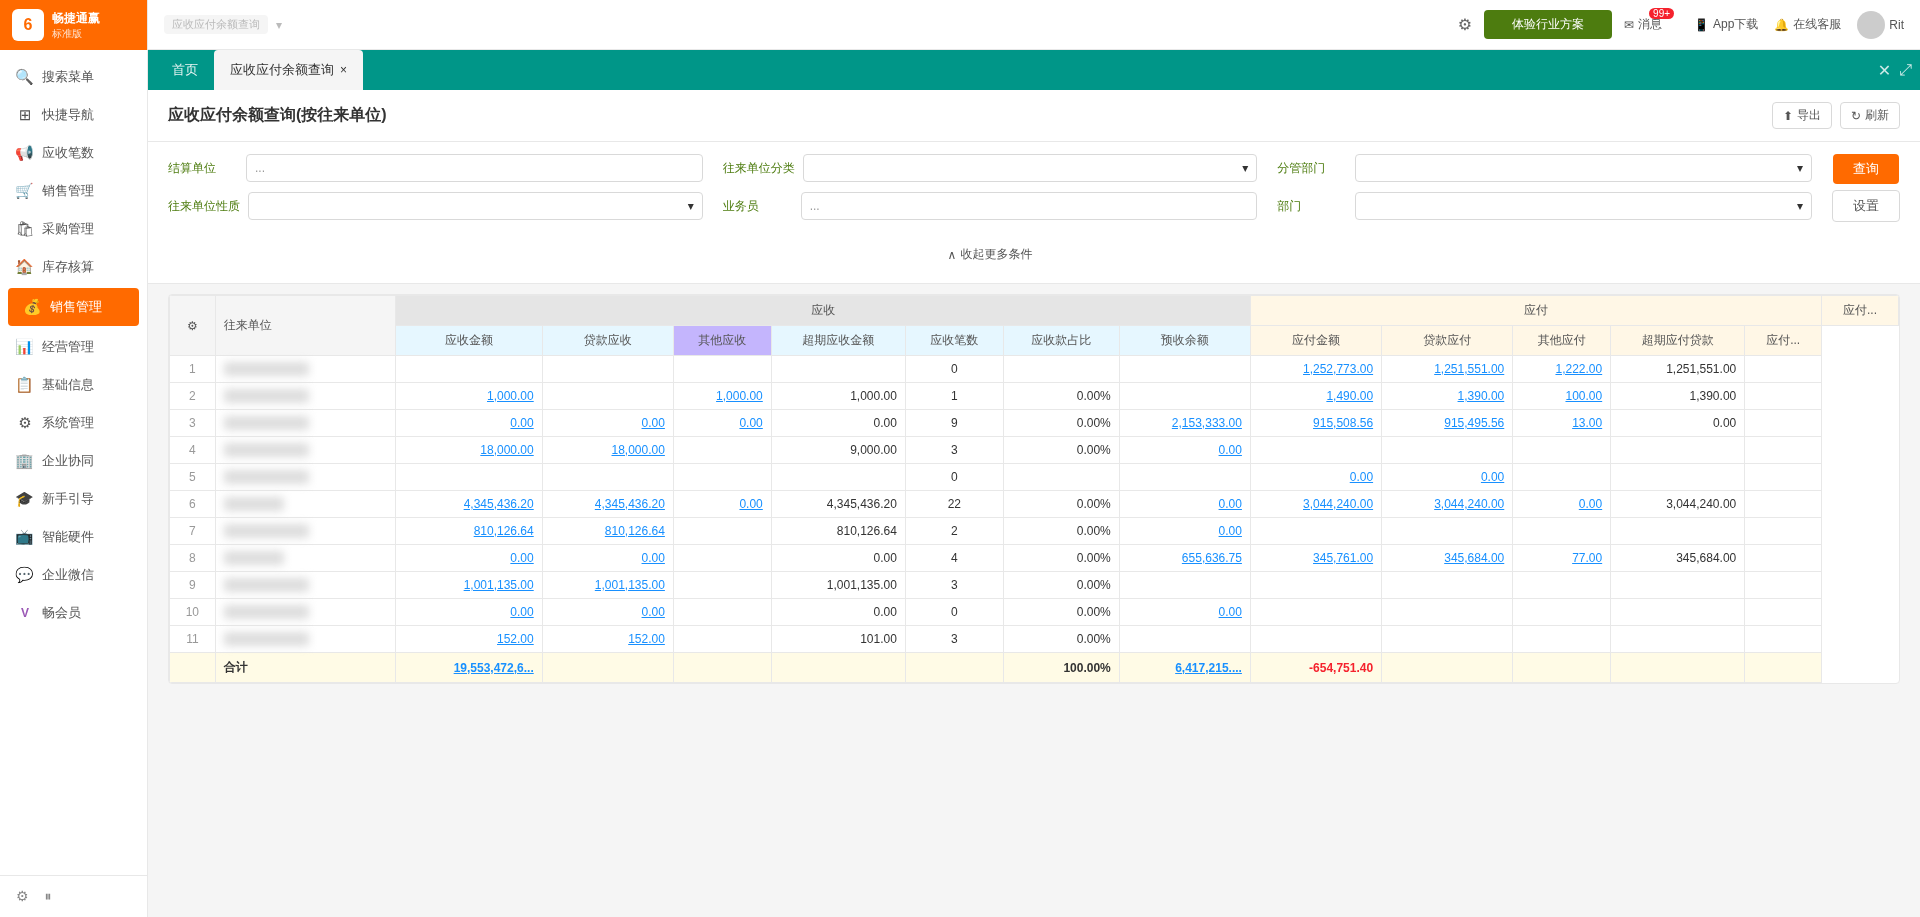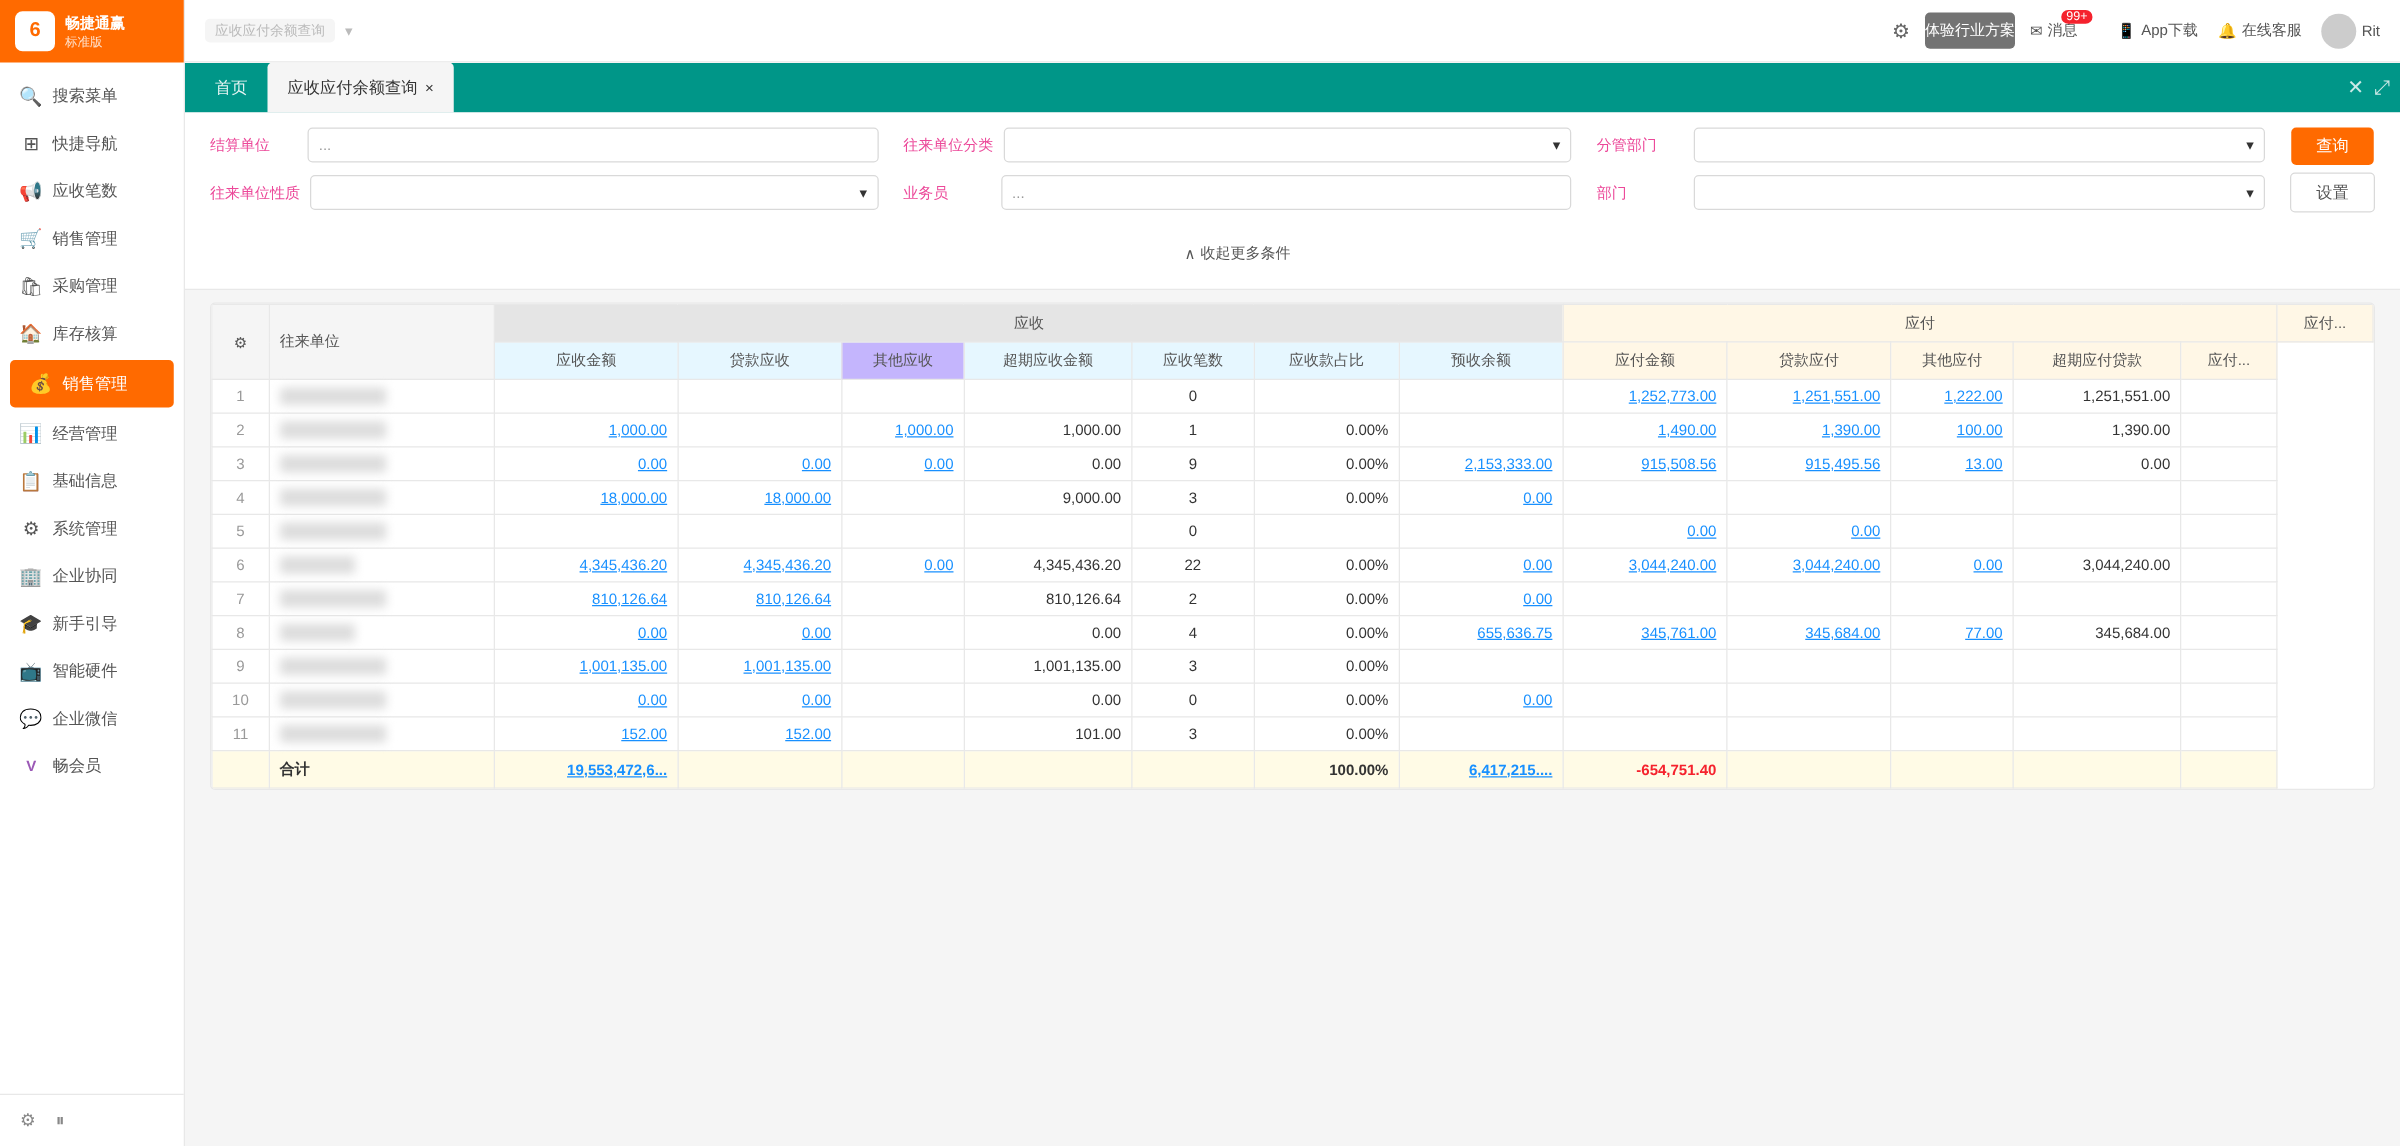--- a/index.html
+++ b/index.html
@@ -36,21 +36,21 @@
       position: fixed; left: 148px; top: 0; right: 0; height: 50px;
       background: #fff; border-bottom: 1px solid #e8e8e8; z-index: 99;
       display: flex; align-items: center; padding: 0 16px; gap: 12px;
     }
     .header-breadcrumb {
       display: flex; align-items: center; gap: 8px; flex: 1; color: #999; font-size: 12px;
     }
     .header-breadcrumb-text { background: #f5f5f5; border-radius: 4px; padding: 2px 8px; color: #999; }
     .header-gear { cursor: pointer; color: #666; font-size: 16px; }
     .header-cta {
-      background: #737373; color: #fff; padding: 6px 0; border-radius: 4px;
+      background: #4d7c0f; color: #fff; padding: 6px 28px; border-radius: 4px;
       font-size: 12px; cursor: pointer; white-space: nowrap;
     }
     .header-right { display: flex; align-items: center; gap: 16px; margin-left: auto; }
     .header-badge-item { display: flex; align-items: center; gap: 4px; cursor: pointer; color: #555; font-size: 12px; position: relative; }
     .badge-red {
       position: absolute; top: -8px; right: -12px; background: #f5222d; color: #fff;
       border-radius: 10px; padding: 0 4px; font-size: 10px; min-width: 16px; text-align: center;
     }
     .header-avatar { width: 28px; height: 28px; border-radius: 50%; background: #ddd; }
 
@@ -112,21 +112,21 @@
     .scheme-item.active { color: #ff6a00; }
     .scheme-icon {
       width: 18px; height: 18px; border-radius: 50%; background: #ff6a00;
       display: flex; align-items: center; justify-content: center; color: #fff; font-size: 10px;
     }
 
     .filter-grid {
       display: grid; grid-template-columns: 1fr 1fr 1fr; gap: 10px 20px;
     }
     .filter-row { display: flex; align-items: center; gap: 8px; }
-    .filter-field-label { font-size: 12px; color: #ec4899; white-space: nowrap; min-width: 70px; }
+    .filter-field-label { font-size: 12px; color: #4d7c0f; white-space: nowrap; min-width: 70px; }
     .filter-input {
       flex: 1; height: 28px; border: 1px solid #d9d9d9; border-radius: 4px;
       padding: 0 8px; font-size: 12px; display: flex; align-items: center;
       justify-content: space-between; cursor: pointer; background: #fff; color: #333;
     }
     .filter-input-text { color: #999; }
     .collapse-btn {
       display: flex; align-items: center; gap: 4px; font-size: 12px;
       color: #555; cursor: pointer; justify-content: center; padding: 8px;
     }
@@ -283,20 +283,33 @@
       <span class="tab-close">×</span>
     </div>
     <div class="tabs-right">
       <span class="tabs-right-icon">✕</span>
       <span class="tabs-right-icon">⤢</span>
     </div>
   </div>
 
   <div class="page-content">
 
+    <div class="page-header">
+      <div class="page-title">应收应付余额查询(按往来单位)</div>
+      <div class="page-actions">
+        <button class="action-btn">
+          <span>⬆</span>
+          <span>导出</span>
+        </button>
+        <button class="action-btn">
+          <span>↻</span>
+          <span>刷新</span>
+        </button>
+      </div>
+    </div>
 
     <div class="filter-section">
       <div style="display:flex; gap:20px; align-items:flex-start;">
         <div style="flex:1;">
           <div class="filter-grid">
 
             <div class="filter-row">
               <span class="filter-field-label">结算单位</span>
               <div class="filter-input">
                 <span class="filter-input-text">...</span>

